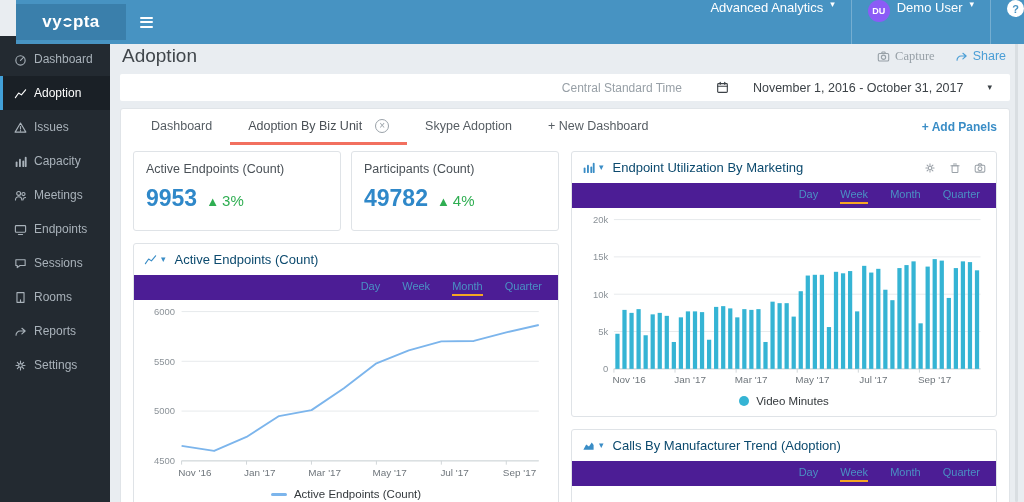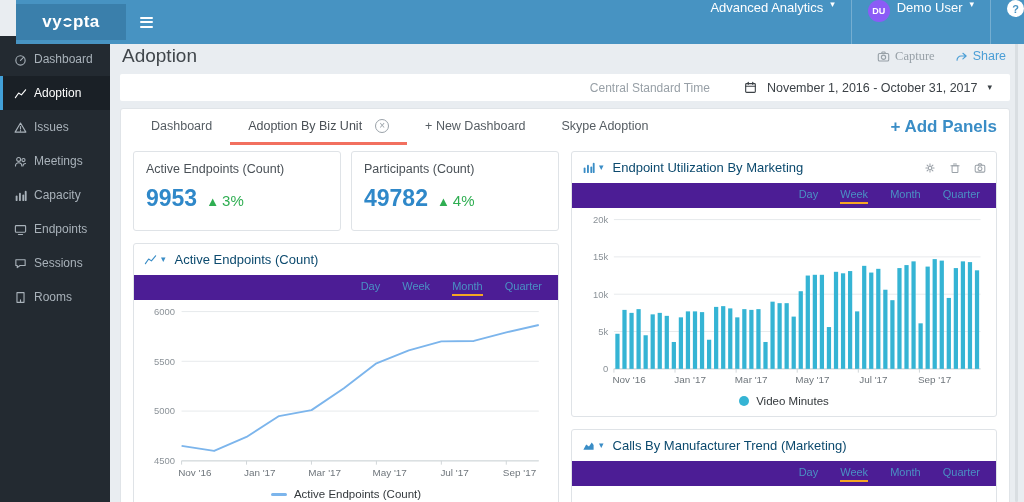--- a/index.html
+++ b/index.html
@@ -35,29 +35,29 @@
   .page-head { display:flex; align-items:center; padding:9px 18px 7px 12px; }
   .page-title { font-size:19px; color:#40464b; font-weight:400; margin:0; }
   .head-actions { margin-left:auto; display:flex; gap:20px; font-size:12.5px; }
   .action { display:flex; align-items:center; gap:5px; cursor:pointer; }
   .action .ic { width:13px; height:13px; }
   .action.capture { color:#97a0a7;font-family:Liberation Serif, serif; }
   .action.share { color:#4a9ed6; }
 
   .date-strip { background:#fff; margin:0 14px 0 10px; height:27px; display:flex; align-items:center; justify-content:flex-end; gap:28px; padding:4px 12px; font-size:12px; border-radius:2px; }
   .tz { color:#98a0a7; }
-  .date-picker { display:flex; align-items:center; gap:10px; color:#3c4247; font-size:12.5px; background:none; border:none; font-family:inherit; cursor:pointer; }
+  .date-picker { display:flex; align-items:center; gap:24px; color:#3c4247; font-size:12.5px; background:none; border:none; font-family:inherit; cursor:pointer; }
   .date-picker .ic { width:13px; height:13px; color:#3c4247; }
 
   .card { background:#fff; margin:7px 14px 0 10px; border:1px solid #e0e4e8; border-radius:3px; }
   .tabs { display:flex; align-items:stretch; padding:0 12px; height:36px; }
   .tab { display:flex; align-items:center; gap:13px; padding:0 18px; font-size:12.5px; color:#565d63; cursor:pointer; border-bottom:3px solid transparent; }
   .tab.active { border-bottom-color:#f2705f; color:#4a5056; }
   .tab-close { width:14px; height:14px; border:1px solid #9aa2a9; border-radius:50%; color:#9aa2a9; font-size:10px; line-height:12px; text-align:center; }
-  .add-panels { margin-left:auto; align-self:center; color:#3a8dc6; font-size:17px; font-weight:bold; cursor:pointer; }
+  .add-panels { margin-left:auto; align-self:center; color:#3a8dc6; font-size:12px; font-weight:bold; cursor:pointer; }
 
   .panels { display:grid; grid-template-columns:1fr 1fr; gap:12px; padding:6px 12px 12px; }
   .kpi-row { display:flex; gap:10px; margin-bottom:12px; }
   .kpi { flex:1; border:1px solid #dfe3e7; border-radius:3px; padding:10px 12px; height:80px; background:#fff; }
   .kpi-label { font-size:12.5px; color:#4a5157; margin-bottom:9px; }
   .kpi-value { font-size:23px; font-weight:bold; color:#2f88c9; }
   .kpi-tri { color:#2fae52; font-size:13px; margin:0 3px 0 9px; }
   .kpi-delta { color:#2fae52; font-size:15px; }
 
   .panel { border:1px solid #dfe3e7; border-radius:3px; background:#fff; }
@@ -129,56 +129,69 @@
     </div>
     <div class="side-item">
       <svg class="ic " viewBox="0 0 14 14" width="13" height="13">
         <path d="M7 2.2 L12.8 12 H1.2 Z"></path>
         <line x1="7" y1="6" x2="7" y2="8.6"></line>
         <line x1="7" y1="10.3" x2="7" y2="10.9"></line>
       </svg>
       <span>Issues</span>
     </div>
     <div class="side-item">
-      <svg class="ic " viewBox="0 0 14 14" width="13" height="13">
-        <circle cx="5" cy="4.8" r="2.1"></circle>
-        <path d="M1.6 11.8 a3.4 3.4 0 0 1 6.8 0"></path>
-        <circle cx="10.2" cy="5.4" r="1.7"></circle>
-        <path d="M9.6 11.8 a2.9 2.9 0 0 1 2.8 -2.6"></path>
-      </svg>
-      <span>Meetings</span>
-    </div>
-    <div class="side-item">
       <svg class="ic bars" viewBox="0 0 14 14" width="13" height="13">
         <line x1="2.8" y1="12" x2="2.8" y2="8"></line>
         <line x1="6.4" y1="12" x2="6.4" y2="5"></line>
         <line x1="10" y1="12" x2="10" y2="7"></line>
         <line x1="12.6" y1="12" x2="12.6" y2="3"></line>
       </svg>
       <span>Capacity</span>
     </div>
     <div class="side-item">
       <svg class="ic " viewBox="0 0 14 14" width="13" height="13">
+        <circle cx="5" cy="4.8" r="2.1"></circle>
+        <path d="M1.6 11.8 a3.4 3.4 0 0 1 6.8 0"></path>
+        <circle cx="10.2" cy="5.4" r="1.7"></circle>
+        <path d="M9.6 11.8 a2.9 2.9 0 0 1 2.8 -2.6"></path>
+      </svg>
+      <span>Meetings</span>
+    </div>
+    <div class="side-item">
+      <svg class="ic " viewBox="0 0 14 14" width="13" height="13">
         <rect x="1.5" y="2.8" width="11" height="7.2" rx="1"></rect>
         <line x1="4.8" y1="12.4" x2="9.2" y2="12.4"></line>
       </svg>
       <span>Endpoints</span>
     </div>
     <div class="side-item">
       <svg class="ic " viewBox="0 0 14 14" width="13" height="13">
         <path d="M2 3 h10 v6.2 h-5.5 l-3 2.3 v-2.3 h-1.5 z"></path>
       </svg>
       <span>Sessions</span>
     </div>
     <div class="side-item">
       <svg class="ic " viewBox="0 0 14 14" width="13" height="13">
         <rect x="3.2" y="1.8" width="7.6" height="10.4"></rect>
         <line x1="7" y1="12.2" x2="7" y2="9.6"></line>
       </svg>
       <span>Rooms</span>
+    </div>
+    <div class="side-item">
+      <svg class="ic " viewBox="0 0 14 14" width="13" height="13">
+        <path d="M8.5 3.5 L12 6.5 L8.5 9.5 M12 6.5 H6.5 A4.3 4.3 0 0 0 2.2 11"></path>
+      </svg>
+      <span>Reports</span>
+    </div>
+    <div class="side-item">
+      <svg class="ic " viewBox="0 0 14 14" width="13" height="13">
+        <circle cx="7" cy="7" r="2"></circle>
+        <path d="M7 2.2V4 M7 10v1.8 M2.2 7H4 M10 7h1.8 M3.6 3.6l1.3 1.3 M9.1 9.1l1.3 1.3 M10.4 3.6 9.1 4.9 M4.9 9.1 3.6 10.4"></path>
+      </svg>
+      <span>Settings</span>
     </div>
   </nav>
 
 <div class="main">
 
   <div class="page-head">
     <h1 class="page-title">Adoption</h1>
     <div class="head-actions">
       <span class="action capture">
         <svg class="ic " viewBox="0 0 14 14" width="13" height="13">
@@ -215,24 +228,24 @@
     <div class="tabs">
       <div style="display:flex" id="tabList">
           <div class="tab">
             <span>Dashboard</span>
           </div>
           <div class="tab active">
             <span>Adoption By Biz Unit</span>
             <span class="tab-close">×</span>
           </div>
           <div class="tab">
+            <span>Skype Adoption</span>
+          </div>
+          <div class="tab">
             <span>+ New Dashboard</span>
-          </div>
-          <div class="tab">
-            <span>Skype Adoption</span>
           </div>
         </div>
       <span class="add-panels">+ Add Panels</span>
     </div>
 
     <div class="panels">
 
       <div>
         <div class="kpi-row">
           <div class="kpi">
@@ -426,21 +439,21 @@
         </div>
 
         <div class="panel">
           <div class="panel-head">
             <span class="chart-type">
                 <svg class="ic " viewBox="0 0 14 14" width="13" height="13">
                   <path class="f" d="M1.5 11.5 L4.5 6 L7.5 8.2 L10.5 3.8 L12.5 6.5 V11.5 Z"></path>
                 </svg>
                 <span class="caret">▾</span>
               </span>
-            <span class="panel-title">Calls By Manufacturer Trend (Marketing)</span>
+            <span class="panel-title">Calls By Manufacturer Trend (Adoption)</span>
           </div>
           <div class="toolbar">
               <span class="period">Day</span>
               <span class="period active">Week</span>
               <span class="period">Month</span>
               <span class="period">Quarter</span>
             </div>
           <div class="chart-box">
             <svg id="callsChart" viewBox="0 0 436 44">
                 <line x1="38" y1="22" x2="426" y2="22" stroke="#e6e9eb"></line>

